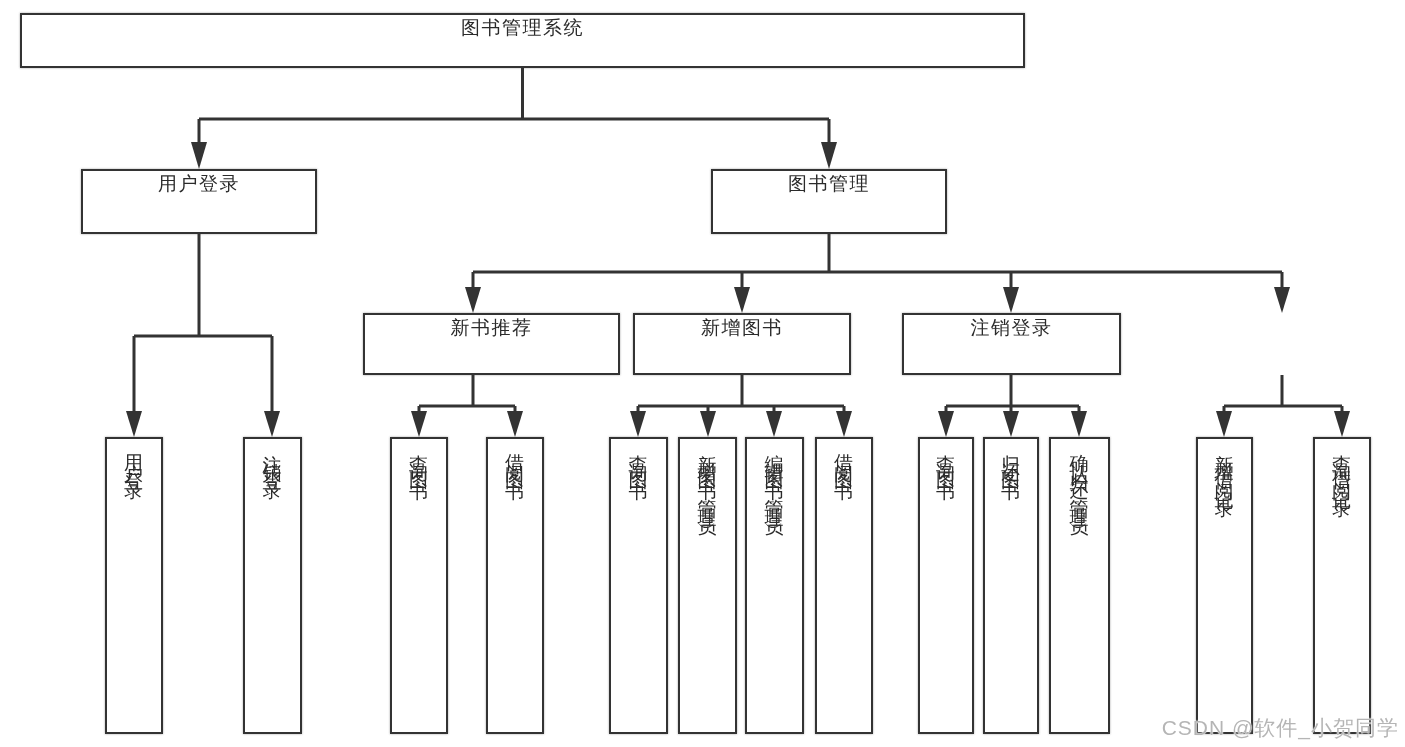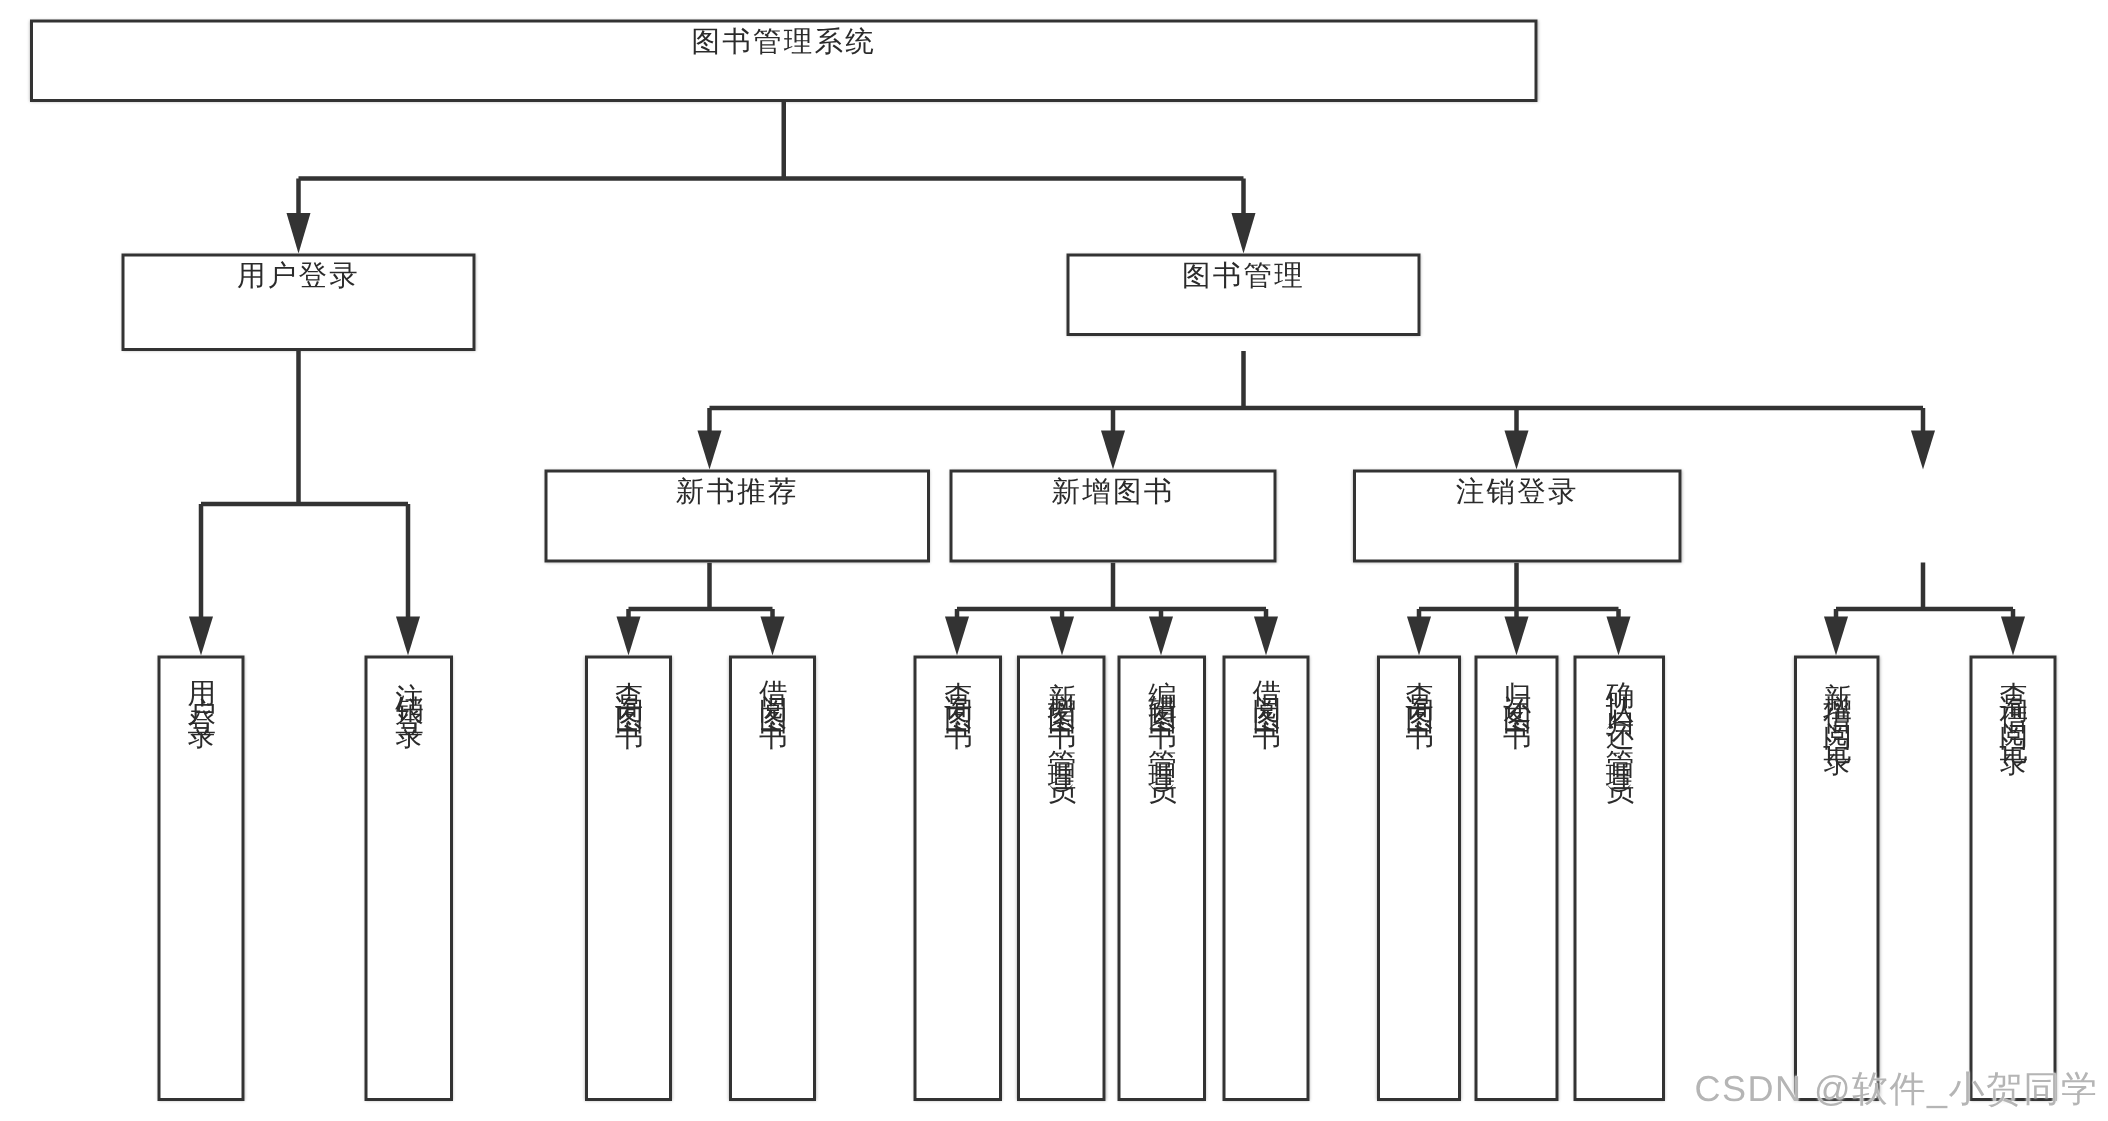--- a/index.html
+++ b/index.html
@@ -15,21 +15,21 @@
     border:2px solid #333333;box-shadow:0 0 2px rgba(60,60,60,.45);
     display:flex;align-items:flex-start;justify-content:center;
     color:#2b2b2b;font-size:19px;letter-spacing:1.5px;
   }
   .node .v-text{
     writing-mode:vertical-rl;text-orientation:mixed;
     line-height:1;letter-spacing:9px;white-space:nowrap;
   }
   .watermark{
     position:absolute;right:6px;bottom:5px;z-index:5;
-    font-size:24px;color:#b5b5b5;letter-spacing:1px;
+    font-size:21px;color:#b5b5b5;letter-spacing:1px;
     text-shadow:0 0 2px #ffffff,0 0 1px #ffffff;
     pointer-events:none;
   }
 </style>
 </head>
 <body>
 
 <div class="canvas">
 
   <svg class="wires" viewBox="0 0 1405 747" aria-hidden="true">
@@ -82,21 +82,21 @@
     </g>
   </svg>
 
   <div class="node" style="left:20px;top:13px;width:1005px;height:55px">
     <span>图书管理系统</span>
   </div>
 
   <div class="node" style="left:81px;top:169px;width:236px;height:65px">
     <span>用户登录</span>
   </div>
-  <div class="node" style="left:711px;top:169px;width:236px;height:55px">
+  <div class="node" style="left:711px;top:169px;width:236px;height:65px">
     <span>图书管理</span>
   </div>
 
   <div class="node" style="left:363px;top:313px;width:257px;height:62px">
     <span>新书推荐</span>
   </div>
   <div class="node" style="left:633px;top:313px;width:218px;height:62px">
     <span>新增图书</span>
   </div>
   <div class="node" style="left:902px;top:313px;width:219px;height:62px">

